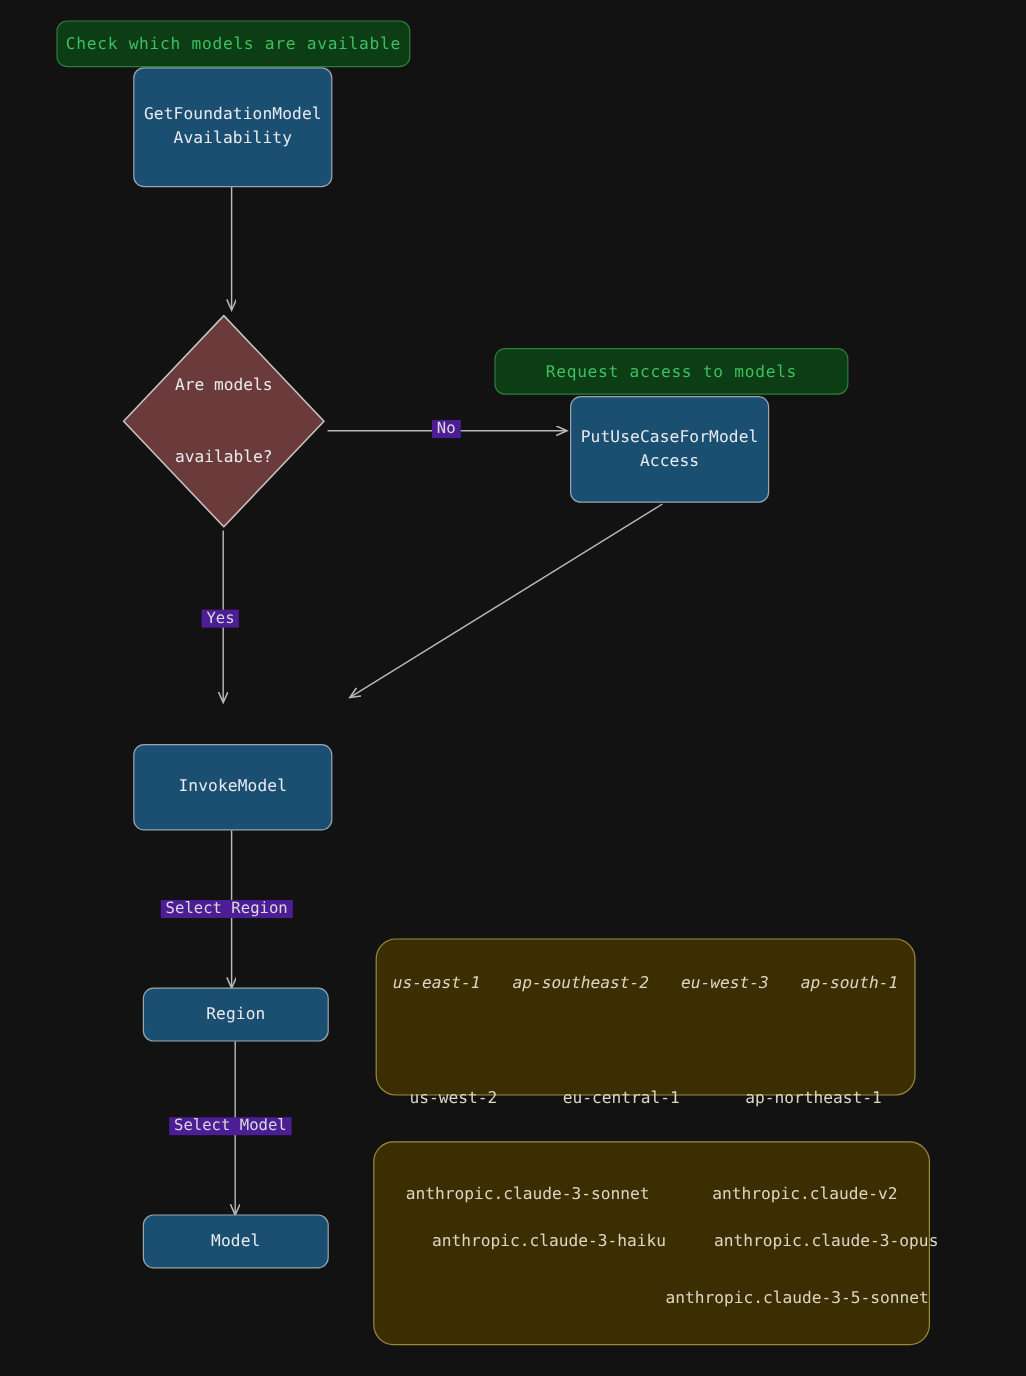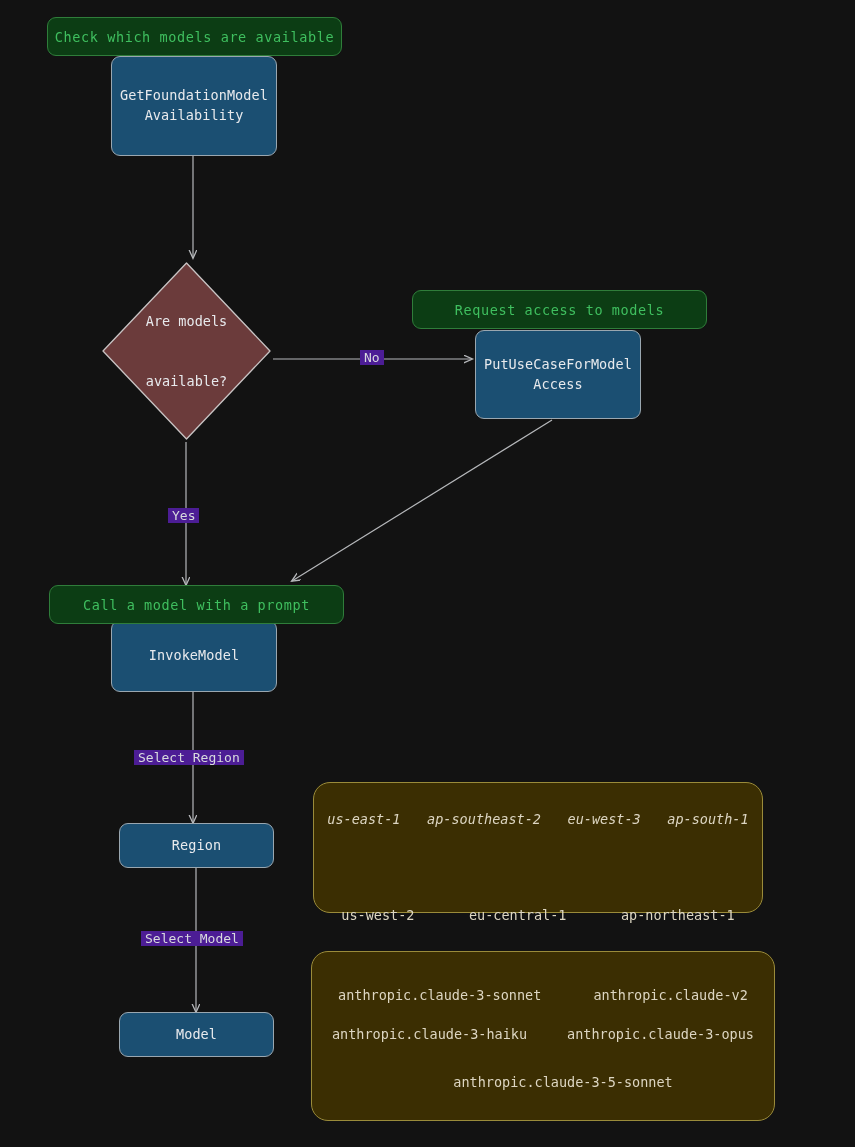--- a/index.html
+++ b/index.html
@@ -140,21 +140,20 @@
   <div class="node op" style="left:111px; top:56px; width:166px; height:100px;">GetFoundationModelAvailability</div>
 
   <div class="node op" style="left:475px; top:330px; width:166px; height:89px;">PutUseCaseForModelAccess</div>
 
   <div class="node op" style="left:111px; top:620px; width:166px; height:72px;">InvokeModel</div>
 
   <div class="node banner" style="left:47px; top:17px; width:295px; height:39px;">Check which models are available</div>
 
   <div class="node banner" style="left:412px; top:290px; width:295px; height:39px;">Request access to models</div>
 
-  <div class="node banner" style="left:49px; top:585px; width:295px; height:39px;">Call a model with a prompt</div>
 
   <div class="diamond-wrap" style="left:100px; top:260px; width:173px; height:182px;">
     <svg width="173" height="182" viewBox="0 0 173 182">
       <path d="M86.5 3 L170 91 L86.5 179 L3 91 Z" fill="#6b3b3b" stroke="#c9c4c4" stroke-width="1.3" stroke-linejoin="round"></path>
     </svg>
     <div class="diamond-label">
       <div>
         <div>Are models</div>
         <div>available?</div>
       </div>
@@ -185,22 +184,22 @@
       <span class="opt">eu-central-1</span>
       <span class="opt">ap-northeast-1</span>
     </div>
   </div>
 
   <div class="panel" style="left:311px; top:951px; width:464px; height:170px;">
     <div class="row" style="top:35px;">
       <span class="opt">anthropic.claude-3-sonnet</span>
       <span class="opt">anthropic.claude-v2</span>
     </div>
-    <div class="row" style="top:74px;">
+    <div class="row" style="top:74px;padding-left:28px;">
       <span class="opt">anthropic.claude-3-haiku</span>
       <span class="opt">anthropic.claude-3-opus</span>
     </div>
-    <div class="row" style="top:122px; justify-content:center;margin-left:20px;">
+    <div class="row" style="top:122px; justify-content:flex-end;">
       <span class="opt">anthropic.claude-3-5-sonnet</span>
     </div>
   </div>
 
 </div>
 
 </body></html>

